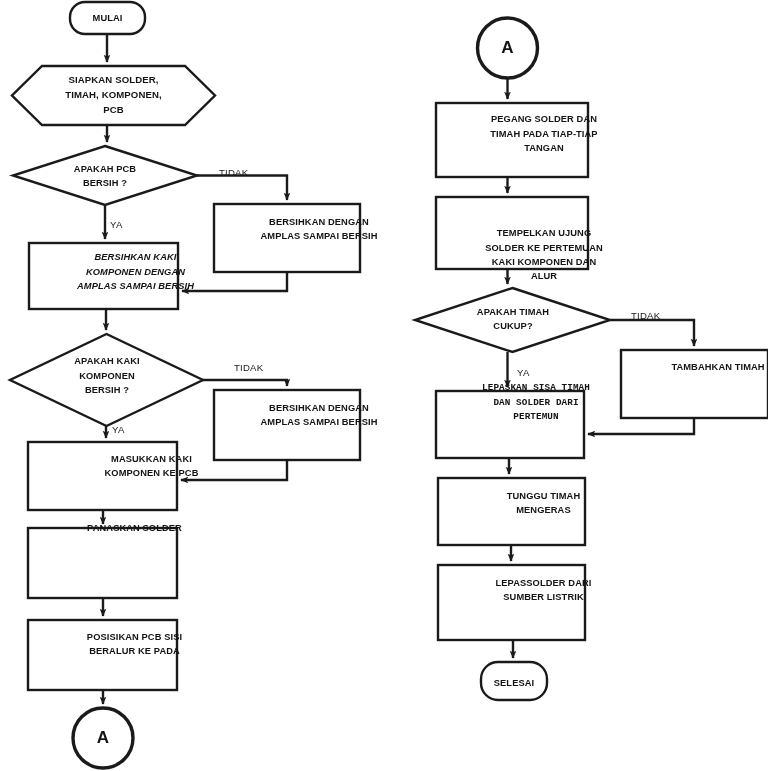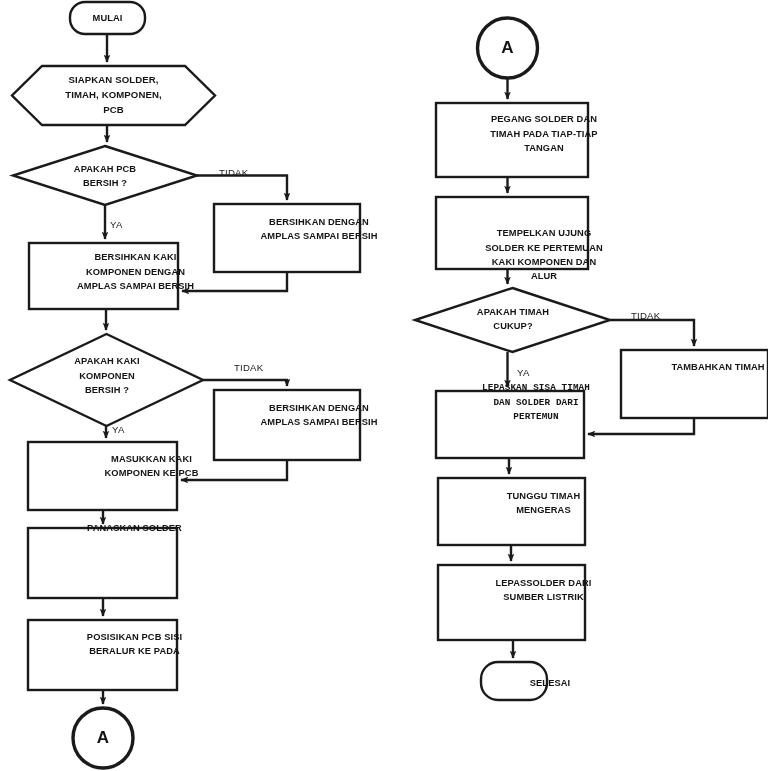--- a/index.html
+++ b/index.html
@@ -145,21 +145,21 @@
   <div class="node-label lbl-hex" style="left:42px;top:66px;width:143px;height:59px;">SIAPKAN SOLDER,
 TIMAH, KOMPONEN,
 PCB</div>
 
   <div class="node-label lbl-dec" style="left:40px;top:148px;width:130px;height:56px;">APAKAH PCB
 BERSIH ?</div>
 
   <div class="node-label lbl-proc" style="left:214px;top:204px;width:146px;height:50px;">BERSIHKAN DENGAN
 AMPLAS SAMPAI BERSIH</div>
 
-  <div class="node-label lbl-proc" style="left:29px;top:243px;width:149px;height:58px;">BERSIHKAN KAKI
+  <div class="node-label lbl-proc" style="left:29px;top:243px;width:149px;height:58px;font-style:italic;">BERSIHKAN KAKI
 KOMPONEN DENGAN
 AMPLAS SAMPAI BERSIH</div>
 
   <div class="node-label lbl-dec" style="left:42px;top:337px;width:130px;height:78px;">APAKAH KAKI
 KOMPONEN
 BERSIH ?</div>
 
   <div class="node-label lbl-proc" style="left:214px;top:390px;width:146px;height:50px;">BERSIHKAN DENGAN
 AMPLAS SAMPAI BERSIH</div>
 
@@ -192,21 +192,21 @@
   <div class="node-label lbl-proc" style="left:436px;top:372px;width:136px;height:62px;font-family:Liberation Mono, monospace;">LEPASKAN SISA TIMAH
 DAN SOLDER DARI
 PERTEMUN</div>
 
   <div class="node-label lbl-proc" style="left:438px;top:478px;width:147px;height:50px;">TUNGGU TIMAH
 MENGERAS</div>
 
   <div class="node-label lbl-proc" style="left:438px;top:565px;width:147px;height:50px;">LEPASSOLDER DARI
 SUMBER LISTRIK</div>
 
-  <div class="node-label lbl-term" style="left:481px;top:662px;width:66px;height:43px;margin-left:36px;">SELESAI</div>
+  <div class="node-label lbl-term" style="left:481px;top:662px;width:66px;height:43px;">SELESAI</div>
 
   <div class="edge-label" style="left:219px;top:167px;">TIDAK</div>
   <div class="edge-label" style="left:110px;top:219px;">YA</div>
   <div class="edge-label" style="left:234px;top:362px;">TIDAK</div>
   <div class="edge-label" style="left:112px;top:424px;">YA</div>
   <div class="edge-label" style="left:631px;top:310px;">TIDAK</div>
   <div class="edge-label" style="left:517px;top:367px;">YA</div>
 
   <div class="hit" style="left:70px;top:2px;width:75px;height:32px;"></div>
   <div class="hit" style="left:12px;top:66px;width:203px;height:59px;"></div>

